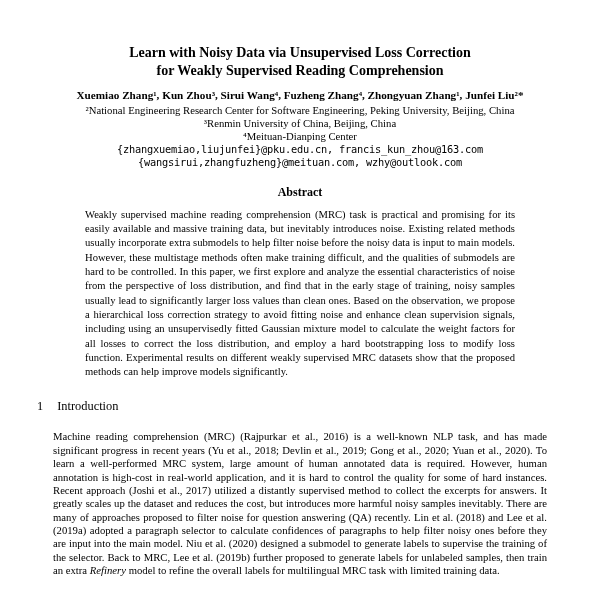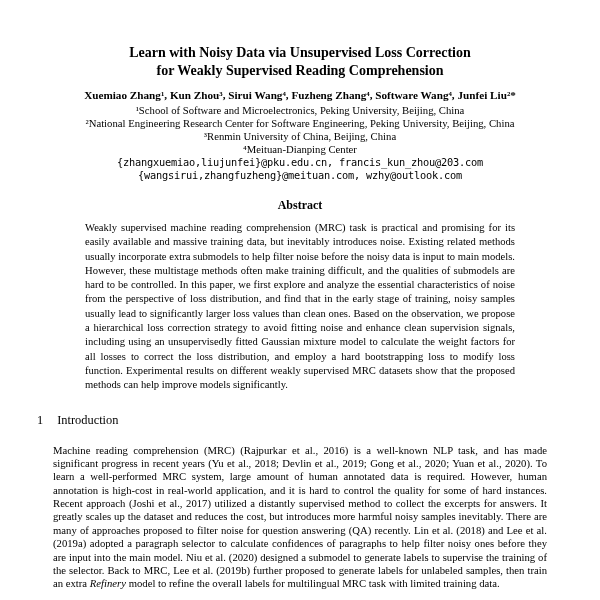--- a/index.html
+++ b/index.html
@@ -82,31 +82,30 @@
 </head>
 <body>
 
 <div class="page">
 
   <h1 class="title">
     <span>Learn with Noisy Data via Unsupervised Loss Correction</span><br>
     <span>for Weakly Supervised Reading Comprehension</span>
   </h1>
 
-  <div class="authors">Xuemiao Zhang¹, Kun Zhou³, Sirui Wang⁴, Fuzheng Zhang⁴, Software Wang⁴, Junfei Liu²*</div>
+  <div class="authors">Xuemiao Zhang¹, Kun Zhou³, Sirui Wang⁴, Fuzheng Zhang⁴, Zhongyuan Zhang¹, Junfei Liu²*</div>
 
   <div class="affiliations">
-    <div>¹School of Software and Microelectronics, Peking University, Beijing, China</div>
     <div>²National Engineering Research Center for Software Engineering, Peking University, Beijing, China</div>
     <div>³Renmin University of China, Beijing, China</div>
     <div>⁴Meituan-Dianping Center</div>
   </div>
 
   <div class="emails">
-    <div>{zhangxuemiao,liujunfei}@pku.edu.cn, francis_kun_zhou@203.com</div>
+    <div>{zhangxuemiao,liujunfei}@pku.edu.cn, francis_kun_zhou@163.com</div>
     <div>{wangsirui,zhangfuzheng}@meituan.com, wzhy@outlook.com</div>
   </div>
 
   <div class="abstract-heading">Abstract</div>
 
   <p class="abstract-body">Weakly supervised machine reading comprehension (MRC) task is practical and promising for its easily available and massive training data, but inevitably introduces noise. Existing related methods usually incorporate extra submodels to help filter noise before the noisy data is input to main models. However, these multistage methods often make training difficult, and the qualities of submodels are hard to be controlled. In this paper, we first explore and analyze the essential characteristics of noise from the perspective of loss distribution, and find that in the early stage of training, noisy samples usually lead to significantly larger loss values than clean ones. Based on the observation, we propose a hierarchical loss correction strategy to avoid fitting noise and enhance clean supervision signals, including using an unsupervisedly fitted Gaussian mixture model to calculate the weight factors for all losses to correct the loss distribution, and employ a hard bootstrapping loss to modify loss function. Experimental results on different weakly supervised MRC datasets show that the proposed methods can help improve models significantly.</p>
 
   <div class="section-heading">
     <span class="section-number">1</span><span>Introduction</span>
   </div>

